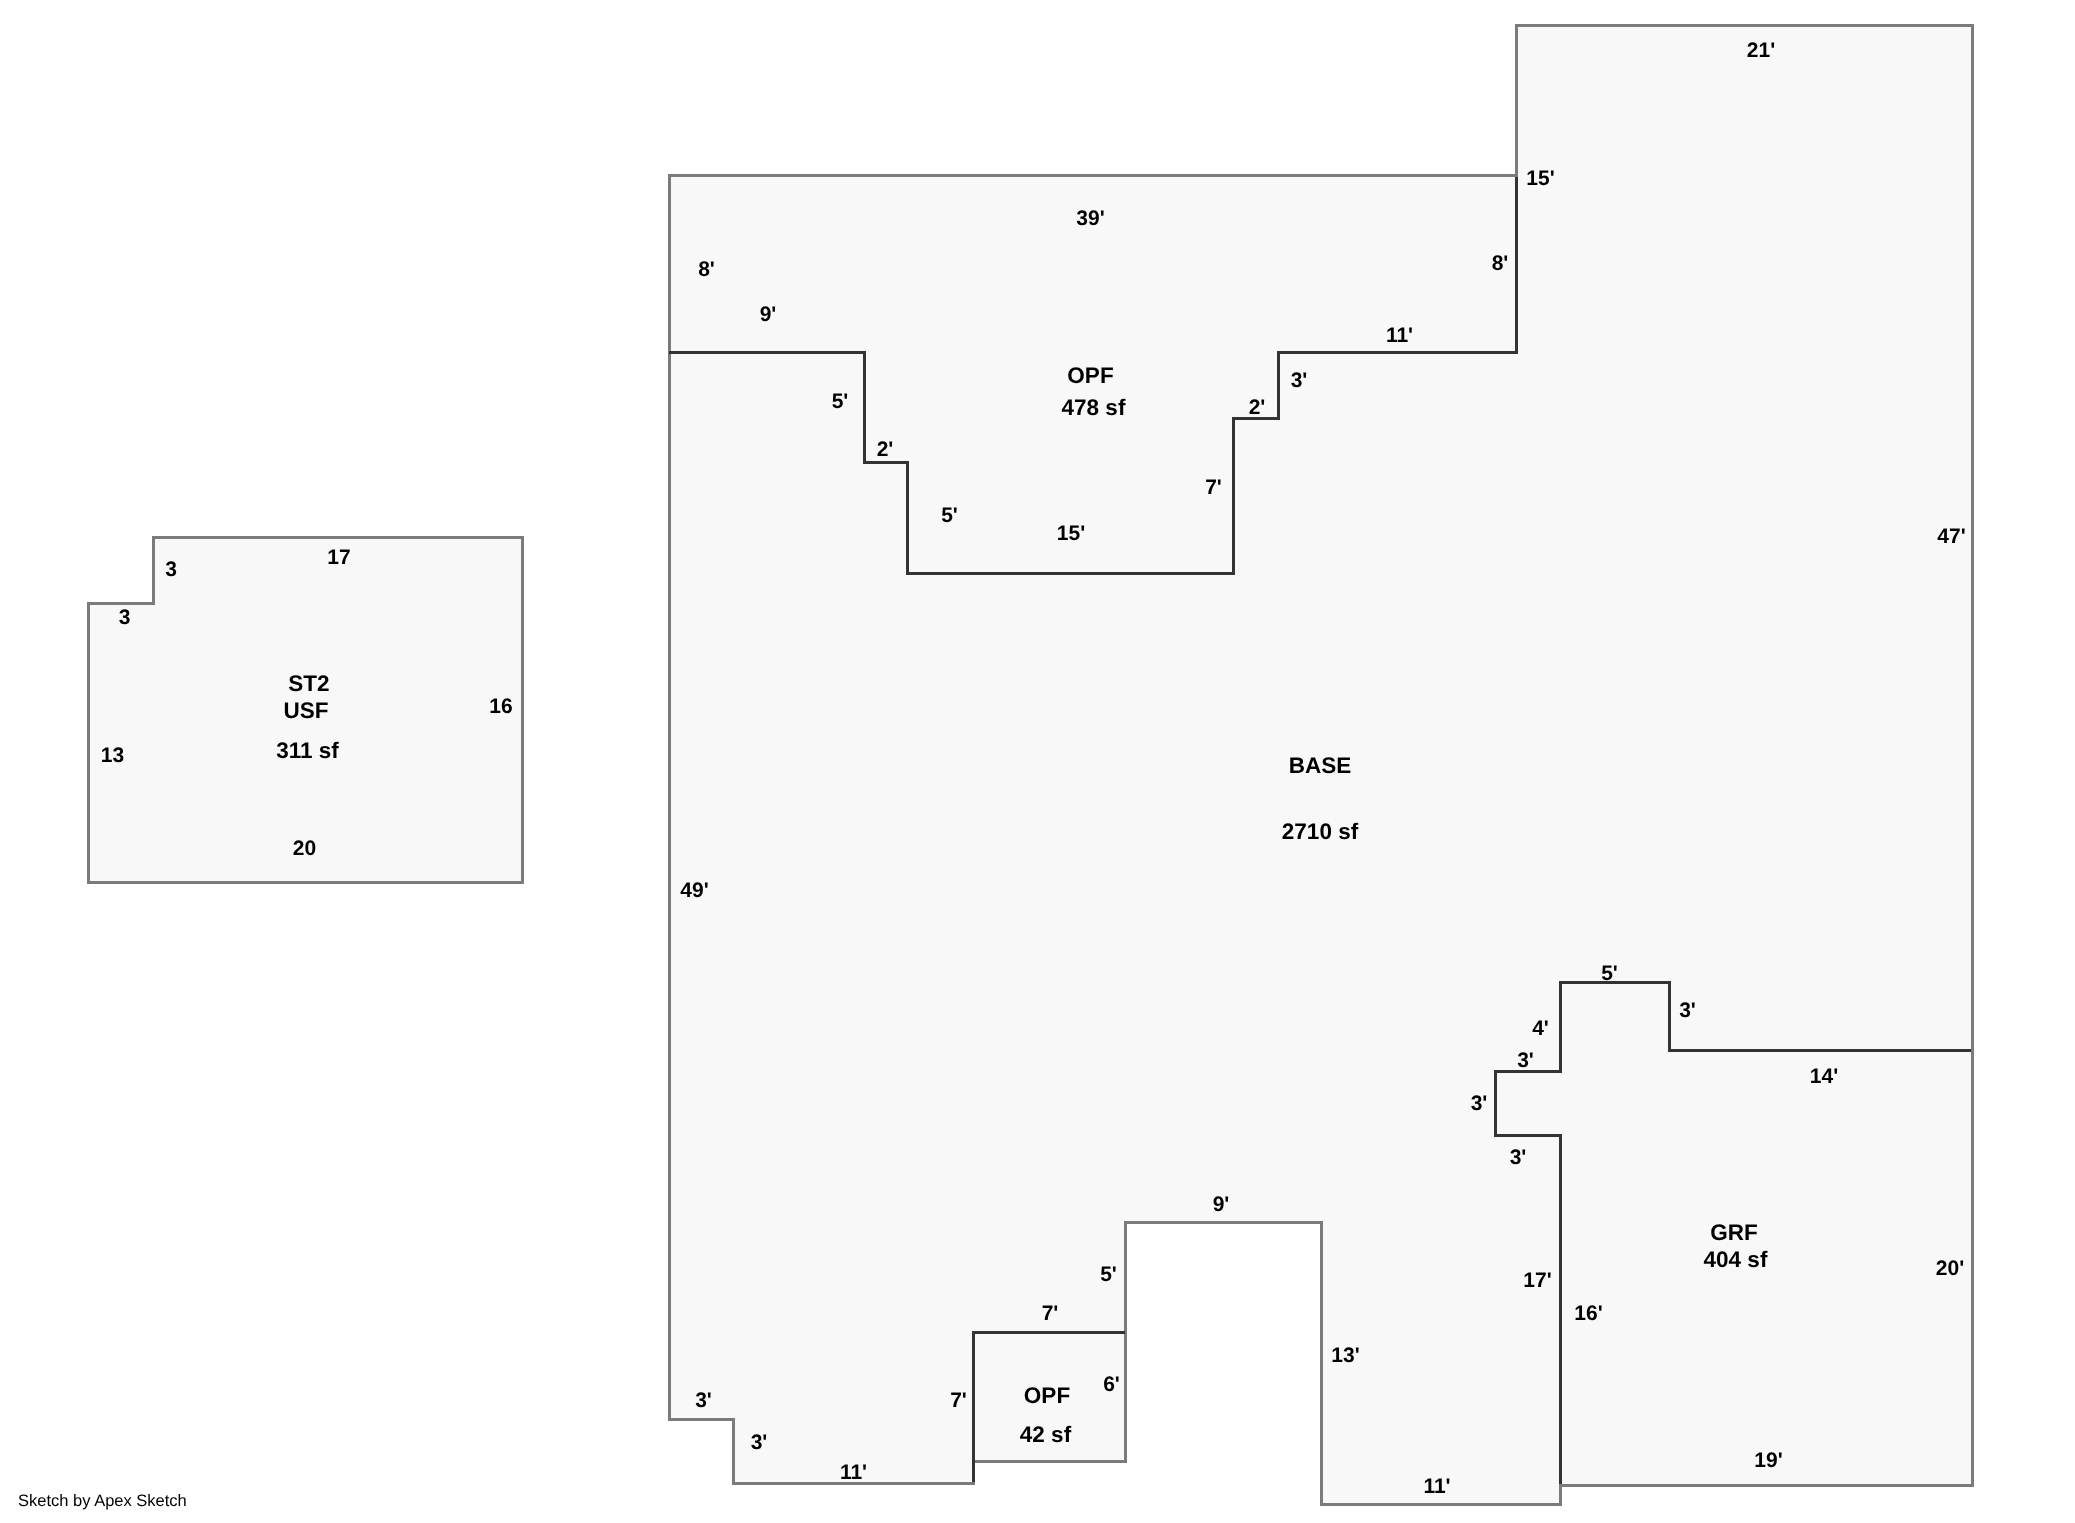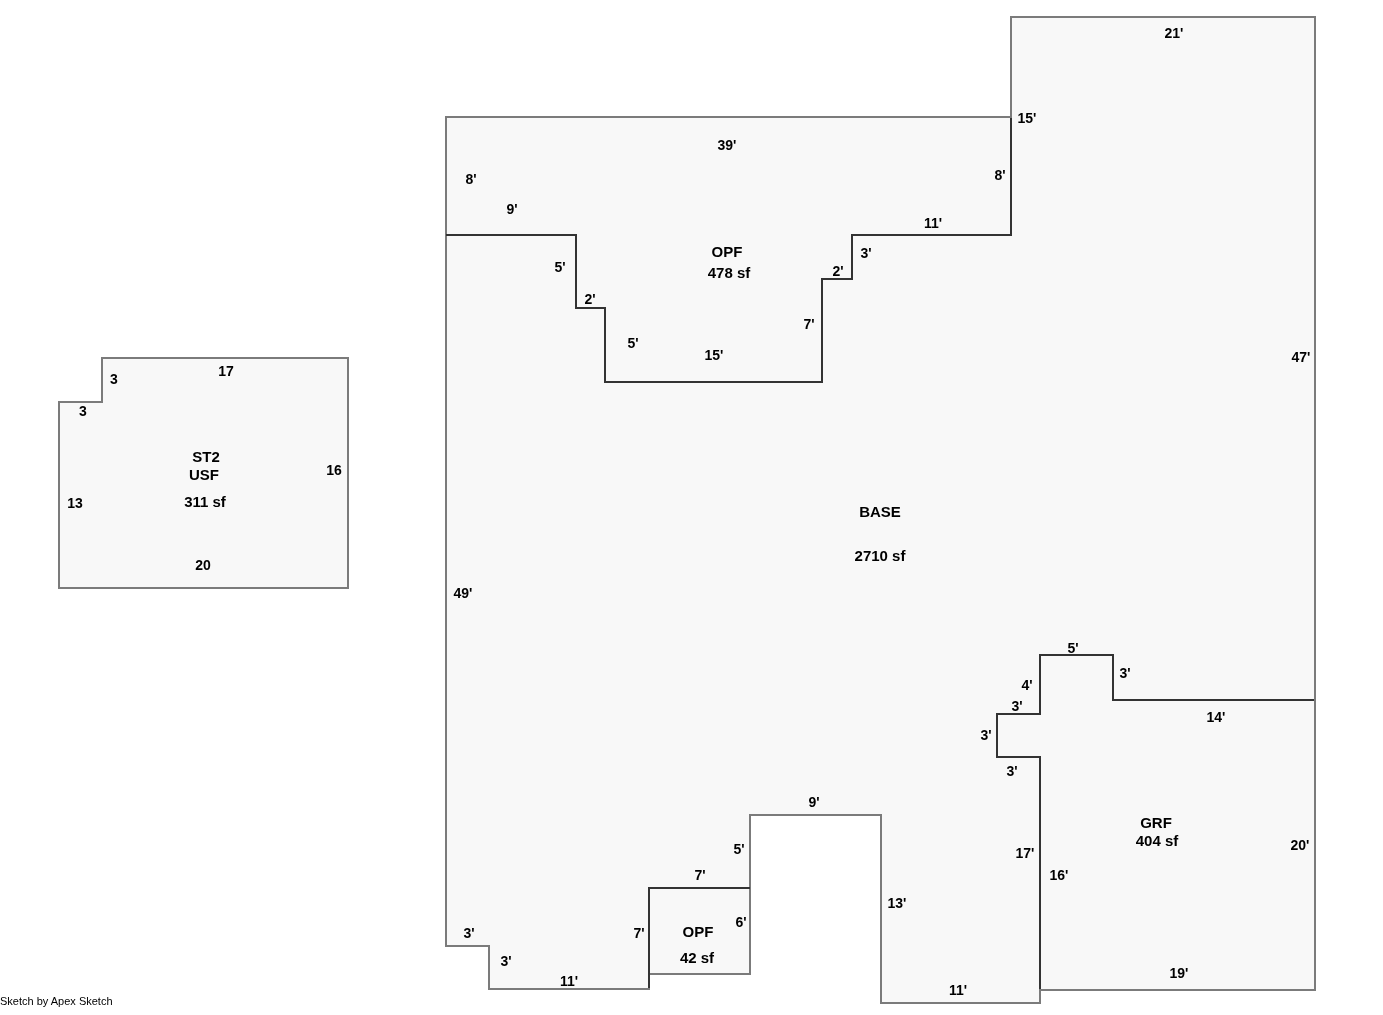--- a/index.html
+++ b/index.html
@@ -3,21 +3,21 @@
 <meta charset="utf-8">
 <style>
   html,body{margin:0;padding:0;background:#ffffff;}
   .stage{position:relative;width:1383px;height:1015px;background:#ffffff;overflow:hidden;
          font-family:"Liberation Sans",sans-serif;}
   svg{position:absolute;left:0;top:0;}
   svg text{fill:#000000;text-anchor:middle;dominant-baseline:central;}
   svg text.dim{font:bold 14px "Liberation Sans",sans-serif;}
   svg text.area{font:bold 15px "Liberation Sans",sans-serif;}
   svg polygon, svg polyline{shape-rendering:crispEdges;}
-  .credit{position:absolute;left:0;top:995px;font:11px "Liberation Sans",sans-serif;color:#000;}
+  .credit{position:absolute;left:12px;top:995px;font:11px "Liberation Sans",sans-serif;color:#000;}
 </style>
 </head>
 <body>
 
 <div class="stage">
   <svg id="plan" width="1383" height="1015" viewBox="0 0 1383 1015">
       <polygon points="446,117 1011,117 1011,17 1315,17 1315,990 1040,990 1040,1003 881,1003 881,815 750,815 750,974 649,974 649,989 489,989 489,946 446,946" fill="#f8f8f8" stroke="#7b7b7b" stroke-width="2"></polygon>
       <polygon points="102,358 348,358 348,588 59,588 59,402 102,402" fill="#f8f8f8" stroke="#7b7b7b" stroke-width="2"></polygon>
       <polyline points="446,235 576,235 576,308 605,308 605,382 822,382 822,279 852,279 852,235 1011,235 1011,118" fill="none" stroke="#333333" stroke-width="2"></polyline>
       <polyline points="649,988 649,888 750,888" fill="none" stroke="#333333" stroke-width="2"></polyline>

